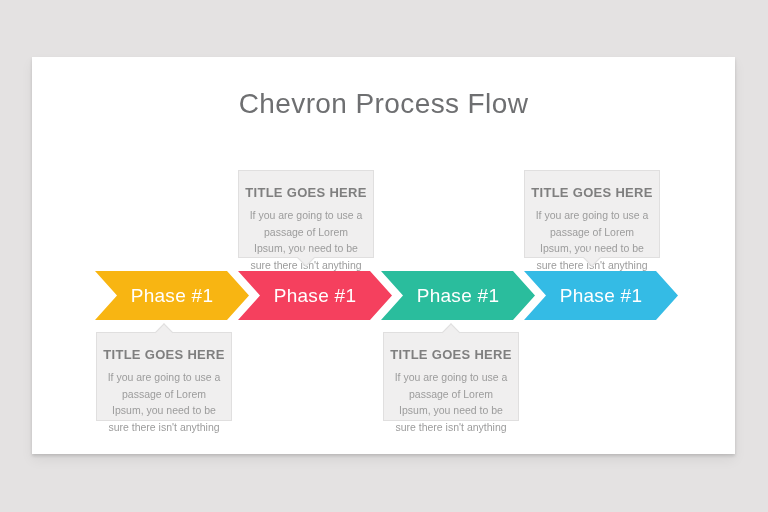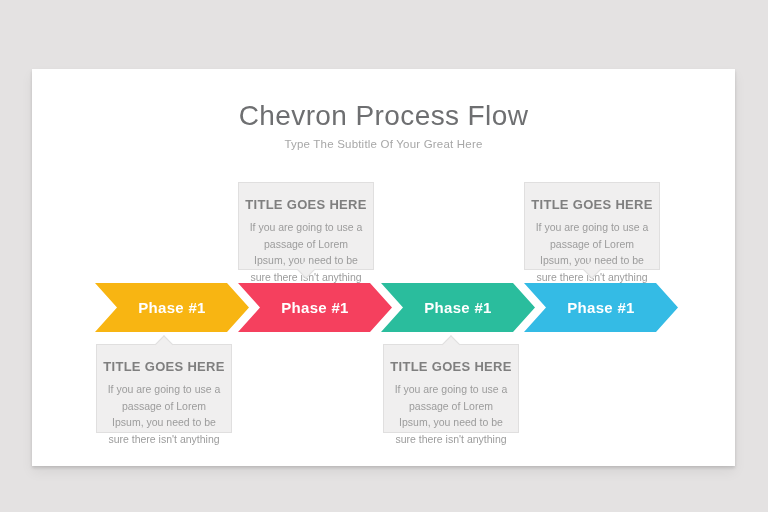--- a/index.html
+++ b/index.html
@@ -8,21 +8,20 @@
     font-family: "Liberation Sans", sans-serif;
     background: #e4e2e2;
     overflow: hidden;
   }
   .stage { position: relative; width: 768px; height: 512px; background: #e4e2e2; }
   .slide {
     position: absolute; left: 32px; top: 57px;
     width: 703px; height: 397px;
     background: #ffffff;
     box-shadow: 0 2px 3px rgba(0,0,0,0.14), 0 6px 12px rgba(0,0,0,0.06);
-    margin-top: 12px;
   }
   .slide-title {
     position: absolute; top: 31px; left: 0; width: 100%;
     text-align: center;
     font-size: 28px; font-weight: 400;
     color: #6e6f71; letter-spacing: 0.4px;
   }
   .slide-subtitle {
     position: absolute; top: 69px; left: 0; width: 100%;
     text-align: center;
@@ -34,21 +33,21 @@
     width: 154px; height: 49px;
     clip-path: polygon(0 0, calc(100% - 22px) 0, 100% 50%, calc(100% - 22px) 100%, 0 100%, 22px 50%);
   }
   .chevron-0 { left: 63px; }
   .chevron-1 { left: 206px; }
   .chevron-2 { left: 349px; }
   .chevron-3 { left: 492px; }
   .chevron .phase-label {
     display: block; width: 100%; height: 49px; line-height: 49px;
     text-align: center;
-    font-size: 15px; color: #ffffff; letter-spacing: 0.3px; font-weight: bold;
+    font-size: 19px; color: #ffffff; letter-spacing: 0.3px;
   }
   .callout {
     position: absolute;
     width: 136px;
     background: #f0efef;
     border: 1px solid #e0dfdf;
     text-align: center;
     z-index: 2;
   }
   .callout-above { top: 113px; height: 88px; }
@@ -86,21 +85,20 @@
     border-top: 1px solid #e0dfdf;
   }
 </style>
 </head>
 <body>
 
 <div class="stage">
   <div class="slide">
 
     <div class="slide-title">Chevron Process Flow</div>
-    <div class="slide-subtitle">Type The Subtitle Of Your Great Here</div>
 
     <div class="chevron chevron-0" style="background: rgb(248, 181, 18);">
       <span class="phase-label">Phase #1</span>
     </div>
     <div class="chevron chevron-1" style="background: rgb(245, 64, 94);">
       <span class="phase-label">Phase #1</span>
     </div>
     <div class="chevron chevron-2" style="background: rgb(42, 189, 157);">
       <span class="phase-label">Phase #1</span>
     </div>

